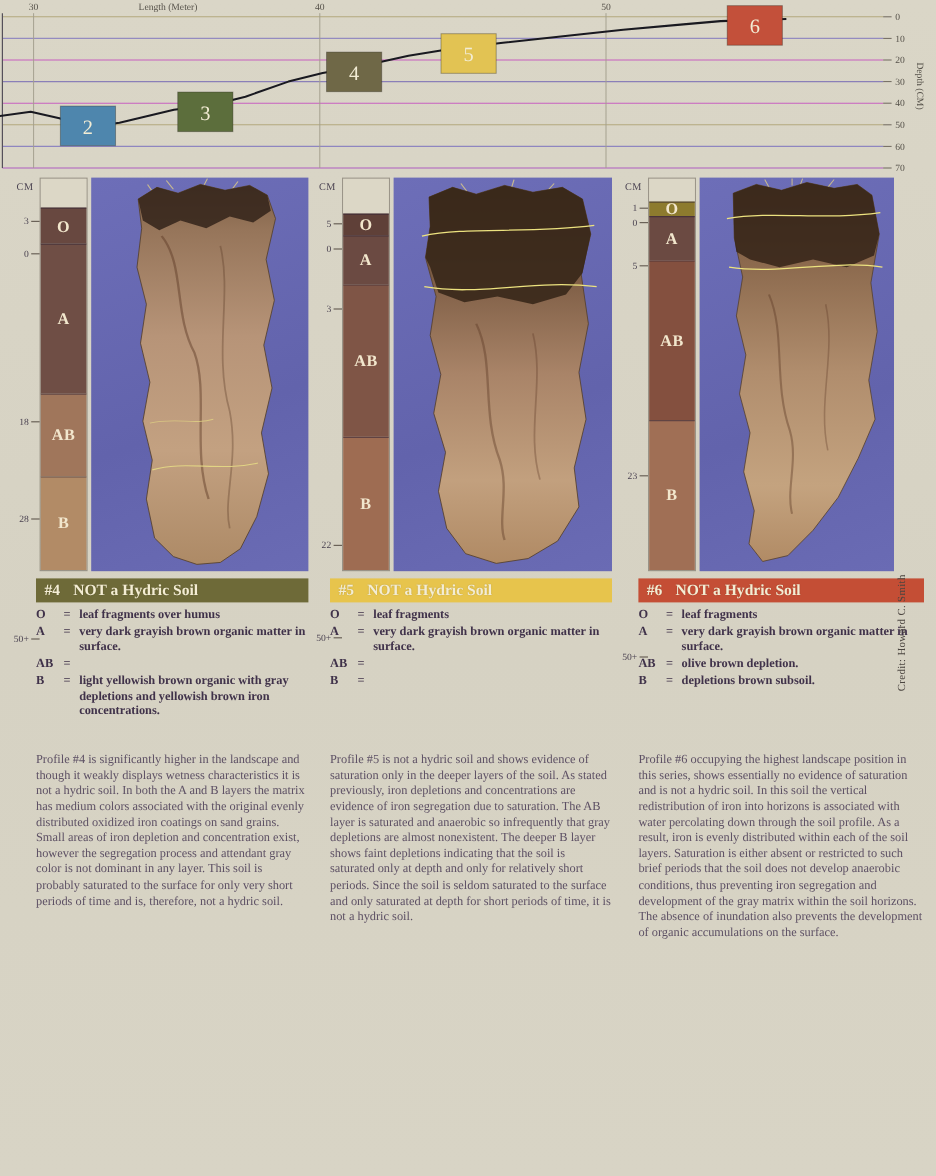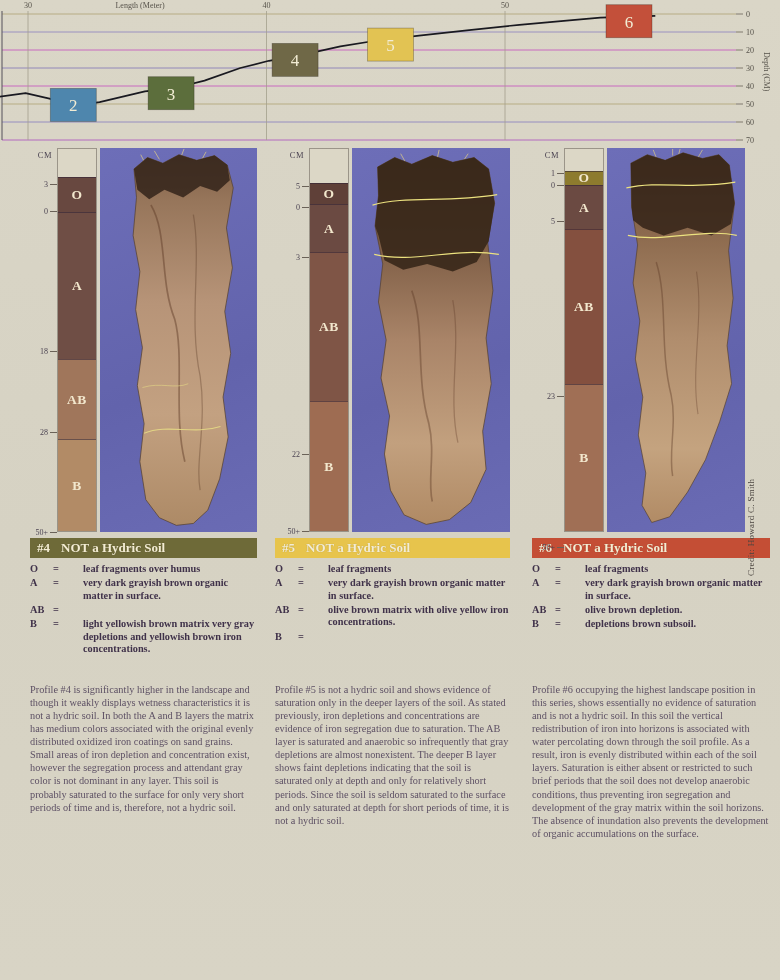--- a/index.html
+++ b/index.html
@@ -11,21 +11,21 @@
   .page{position:absolute;inset:0;background:linear-gradient(180deg,#dad6c7 0%,#d6d2c3 55%,#d8d4c5 100%);}
   
   #transect{position:absolute;top:0;left:0;}
   .ctick{font-family:"Liberation Serif",serif;font-size:8px;fill:#56524a;}
   .cmark{font-family:"Liberation Serif",serif;font-size:17px;fill:#f2ecd4;}
   
   .panel{position:absolute;top:148px;}
   .panel-1{left:0;width:257px;}
   .panel-2{left:258px;width:252px;}
   .panel-3{left:510px;width:264px;}
-  .photo-row{display:flex;height:384px;padding-left:24px;}
+  .photo-row{display:flex;height:328px;}
   .scale-col{position:relative;flex:none;}
   .panel-1 .scale-col{width:33px;}
   .panel-2 .scale-col{width:27px;}
   .panel-3 .scale-col{width:30px;}
   .cm-label{position:absolute;top:2px;right:5px;font-size:8.5px;color:#4c4452;letter-spacing:.5px;}
   .tick{position:absolute;right:0;display:flex;align-items:center;font-size:8px;color:#4c4452;}
   .tick .dash{width:7px;height:1px;background:#6a6258;margin-left:2px;}
   .hbar{position:relative;width:40px;flex:none;display:flex;flex-direction:column;border:1px solid rgba(80,70,62,.45);box-sizing:border-box;}
   .horizon{display:flex;align-items:center;justify-content:center;color:#f2e7cd;font-weight:bold;font-size:13.5px;letter-spacing:.5px;box-sizing:border-box;}
   .horizon + .horizon{border-top:1px solid rgba(45,32,52,.55);}
@@ -35,21 +35,21 @@
   
   .below{box-sizing:border-box;}
   .panel-1 .below{margin-left:30px;width:227px;}
   .panel-2 .below{margin-left:17px;width:235px;}
   .panel-3 .below{margin-left:22px;width:238px;}
   .header-bar{height:20px;display:flex;align-items:center;gap:11px;padding:0 7px;color:#f4edd3;font-weight:bold;font-size:13px;margin-top:6px;box-sizing:border-box;text-shadow:0 0 1px rgba(0,0,0,.25);}
   .legend{margin-top:5px;height:120px;}
   .legend-row{display:flex;font-weight:bold;font-size:10.3px;color:#40324a;line-height:1.2;margin-bottom:2px;}
   .legend-sym{width:23px;flex:none;}
   .legend-eq{width:13px;flex:none;}
-  .legend-desc{flex:1;margin-left:17px;}
+  .legend-desc{flex:1;}
   .para{font-size:10.3px;color:#5d5064;line-height:1.27;text-align:left;}
   
   .credit{position:absolute;left:746px;top:386px;height:190px;writing-mode:vertical-rl;transform:rotate(180deg);font-size:9px;color:#4b4540;letter-spacing:.3px;}
 </style>
 </head>
 <body>
 
 <div class="page">
   <svg id="transect" width="780" height="146">
       <line x1="2" y1="14" x2="736" y2="14" stroke="#b3a87e" stroke-width="0.9"></line>
@@ -162,21 +162,21 @@
               <span class="legend-eq">=</span>
               <span class="legend-desc">very dark grayish brown organic matter in surface.</span>
             </div>
             <div class="legend-row">
               <span class="legend-sym">AB</span>
               <span class="legend-eq">=</span>
             </div>
             <div class="legend-row">
               <span class="legend-sym">B</span>
               <span class="legend-eq">=</span>
-              <span class="legend-desc">light yellowish brown matrix very gray depletions and yellowish brown iron concentrations.</span>
+              <span class="legend-desc">light yellowish brown organic with gray depletions and yellowish brown iron concentrations.</span>
             </div>
           </div>
           <div class="para">Profile #4 is significantly higher in the landscape and though it weakly displays wetness characteristics it is not a hydric soil.  In both the A and B layers the matrix has medium colors associated with the original evenly distributed oxidized iron coatings on sand grains.  Small areas of iron depletion and concentration exist, however the segregation process and attendant gray color is not dominant in any layer.  This soil is probably saturated to the surface for only very short periods of time and is, therefore, not a hydric soil.</div>
         </div>
       </div>
       <div class="panel panel-2">
         <div class="photo-row">
           <div class="scale-col">
             <span class="cm-label">CM</span>
             <span class="tick" style="top:34px">5<span class="dash"></span></span>
@@ -225,21 +225,20 @@
               <span class="legend-desc">leaf fragments</span>
             </div>
             <div class="legend-row">
               <span class="legend-sym">A</span>
               <span class="legend-eq">=</span>
               <span class="legend-desc">very dark grayish brown organic matter in surface.</span>
             </div>
             <div class="legend-row">
               <span class="legend-sym">AB</span>
               <span class="legend-eq">=</span>
-              <span class="legend-desc">olive brown matrix with olive yellow iron concentrations.</span>
             </div>
             <div class="legend-row">
               <span class="legend-sym">B</span>
               <span class="legend-eq">=</span>
             </div>
           </div>
           <div class="para">Profile #5 is not a hydric soil and shows evidence of saturation only in the deeper layers of the soil.  As stated previously, iron depletions and concentrations are evidence of iron segregation due to saturation.  The AB layer is saturated and anaerobic so infrequently that gray depletions are almost nonexistent. The deeper B layer shows faint depletions indicating that the soil is saturated only at depth and only for relatively short periods.  Since the soil is seldom saturated to the surface and only saturated at depth for short periods of time, it is not a hydric soil.</div>
         </div>
       </div>
       <div class="panel panel-3">

